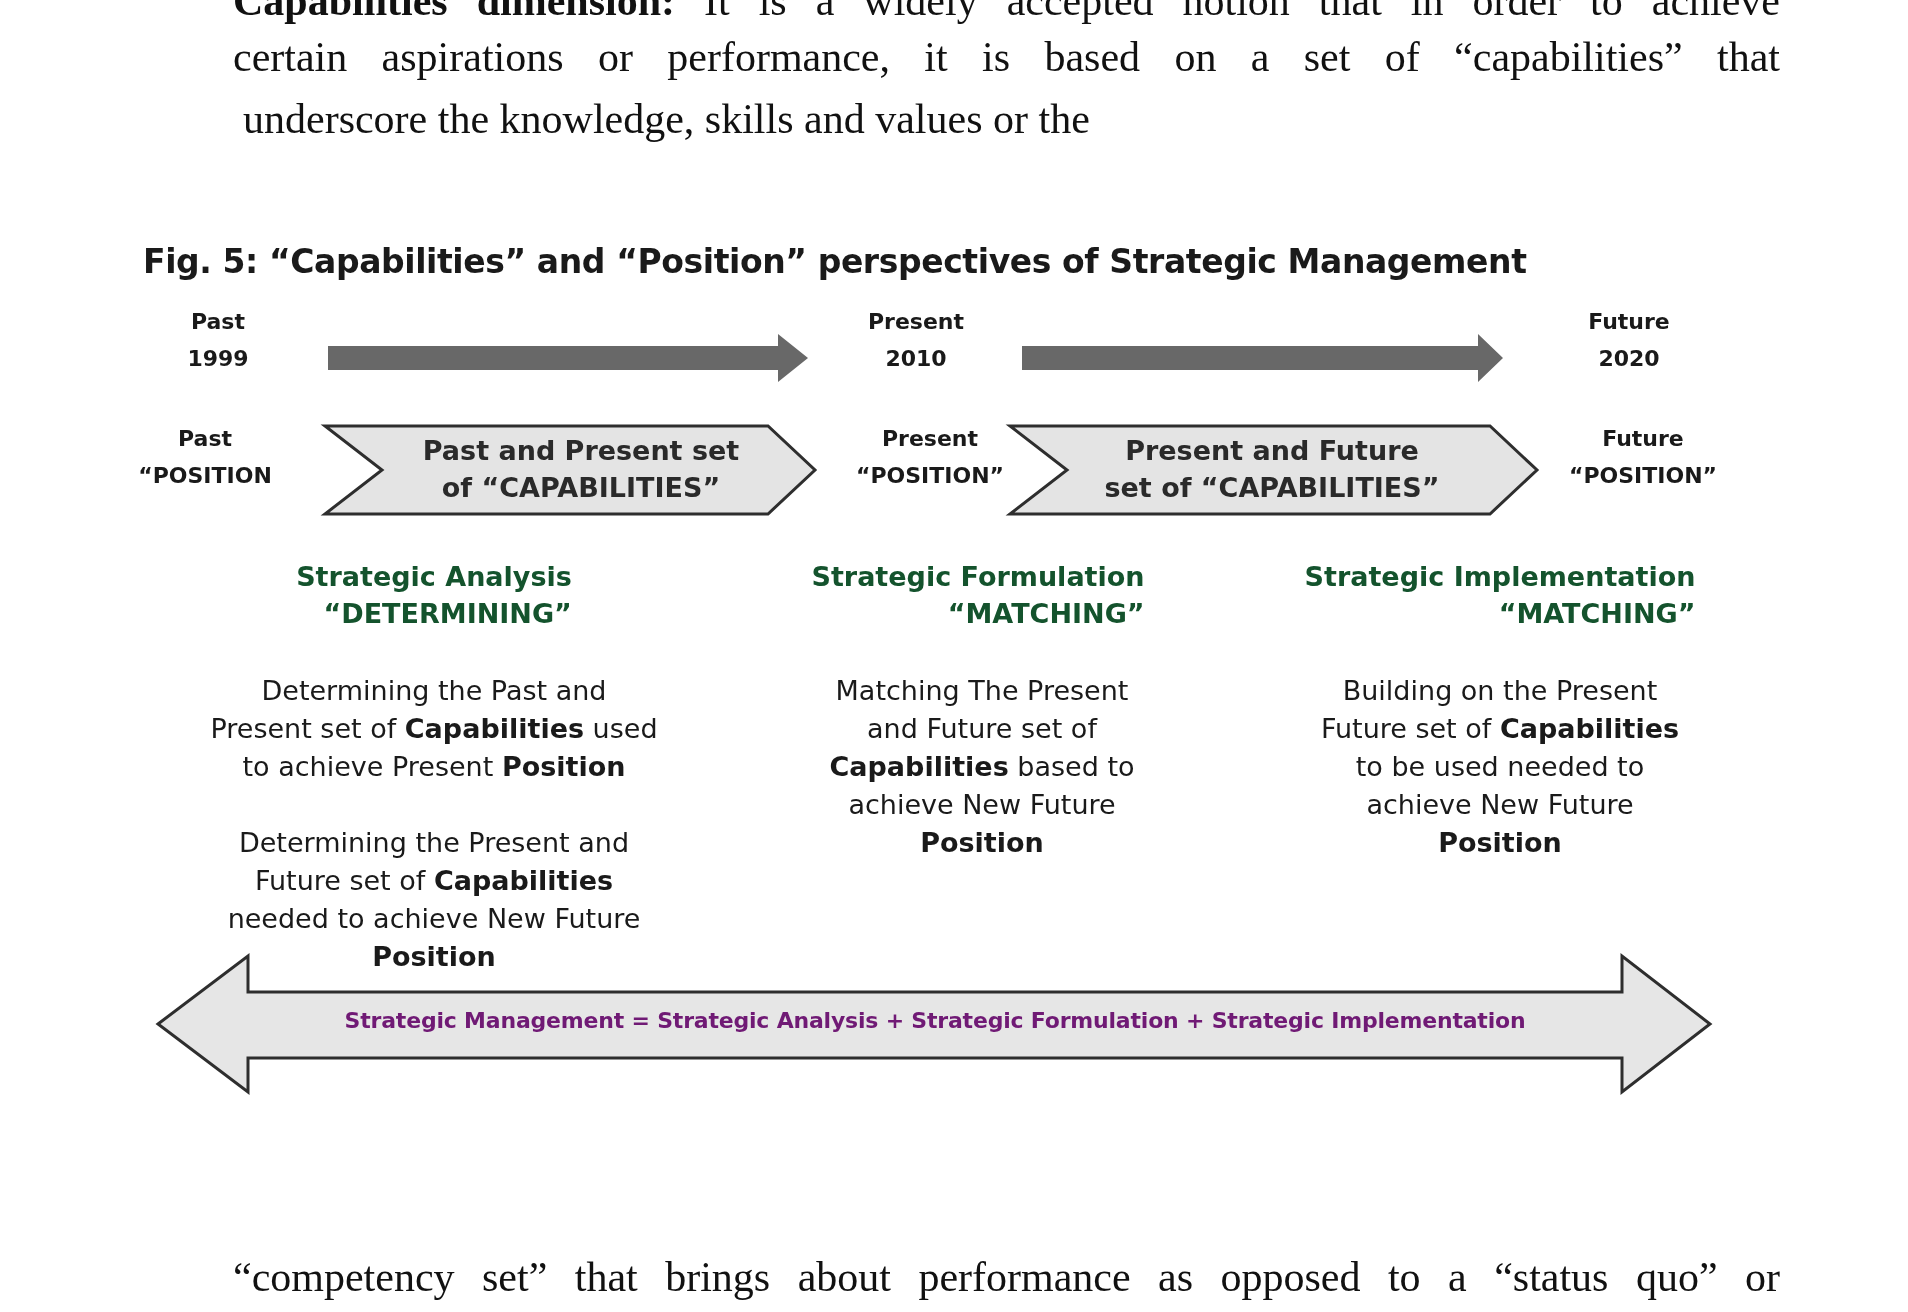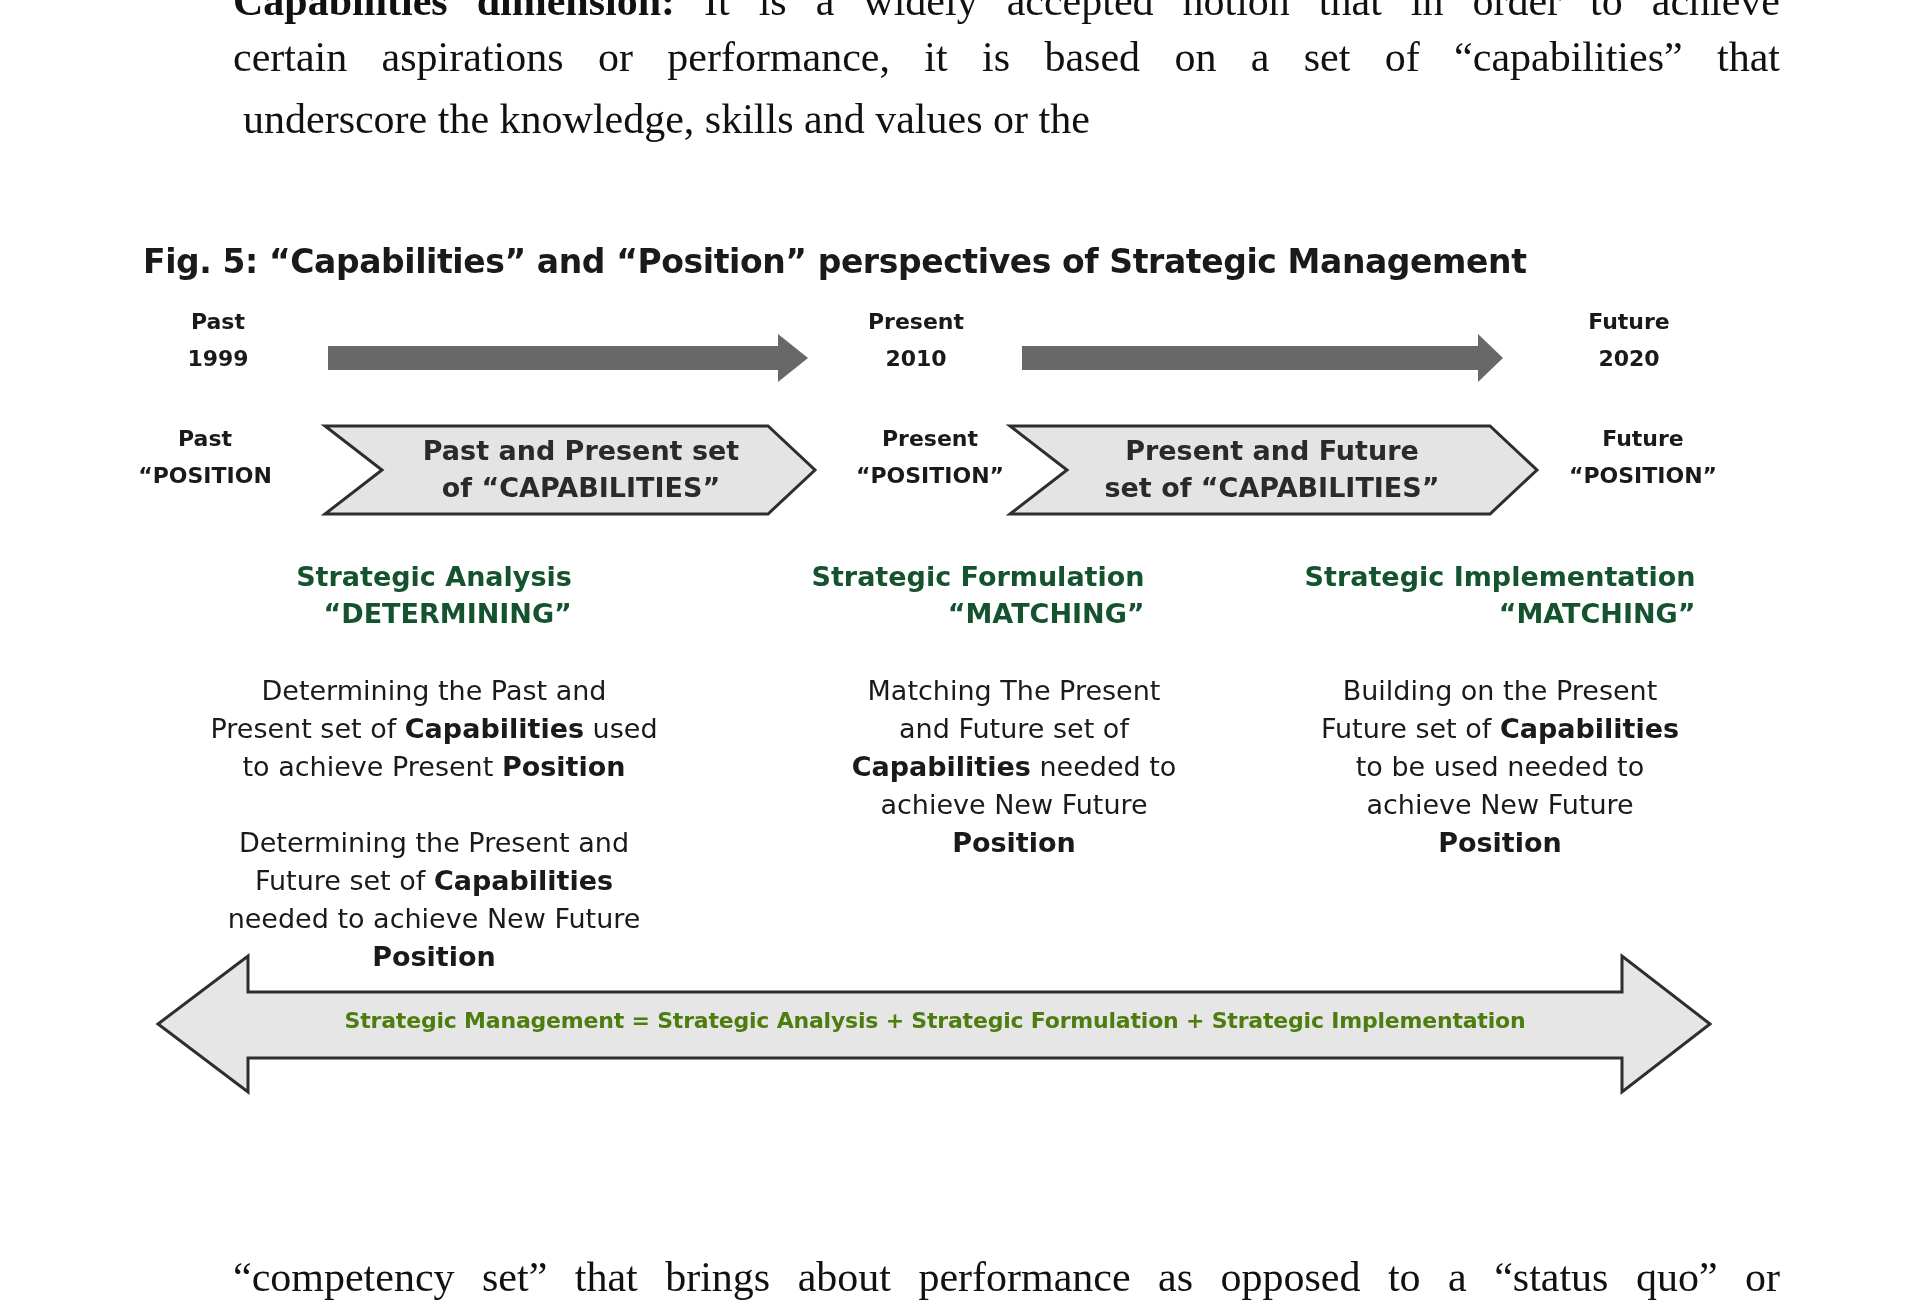--- a/index.html
+++ b/index.html
@@ -41,21 +41,21 @@
   .col-body {
     position: absolute; text-align: center; transform: translateX(-50%);
     font-family: "DejaVu Sans", sans-serif;
     font-size: 27px; line-height: 38px; color: #1a1a1a; white-space: nowrap;
   }
   .col-body b { font-weight: bold; }
   svg.shapes { position: absolute; left: 0; top: 0; }
   .sm-text {
     position: absolute; left: 935px; top: 1008px; transform: translateX(-50%);
     font-family: "DejaVu Sans", sans-serif; font-weight: bold;
-    font-size: 22px; color: #4d7c0f; white-space: nowrap; letter-spacing: -0.2px;
+    font-size: 22px; color: #701a75; white-space: nowrap; letter-spacing: -0.2px;
   }
 </style>
 </head>
 <body>
 
 <div>
   <span class="bullet">➢</span>
   <div class="para" style="top:-30px;"><b>Capabilities dimension:</b><span> It is a widely accepted notion that in order to achieve</span></div>
   <div class="para" style="top:26px;">certain aspirations or performance, it is based on a set of “capabilities” that</div>
   <div class="para last" style="top:88px;margin-left:10px;">underscore the knowledge, skills and values or the</div>
@@ -127,24 +127,24 @@
     <div>Determining the Past and</div>
     <div><span>Present set of </span><b>Capabilities</b><span> used</span></div>
     <div><span>to achieve Present </span><b>Position</b><span></span></div>
   </div>
   <div class="col-body" style="left:434px; top:824px;">
     <div>Determining the Present and</div>
     <div><span>Future set of </span><b>Capabilities</b><span></span></div>
     <div>needed to achieve New Future</div>
     <div><b>Position</b></div>
   </div>
-  <div class="col-body" style="left:1014px; top:672px;">
+  <div class="col-body" style="left:982px; top:672px;">
     <div>Matching The Present</div>
     <div>and Future set of</div>
-    <div><b>Capabilities</b><span> needed to</span></div>
+    <div><b>Capabilities</b><span> based to</span></div>
     <div>achieve New Future</div>
     <div><b>Position</b></div>
   </div>
   <div class="col-body" style="left:1500px; top:672px;">
     <div>Building on the Present</div>
     <div><span>Future set of </span><b>Capabilities</b></div>
     <div>to be used needed to</div>
     <div>achieve New Future</div>
     <div><b>Position</b></div>
   </div>

